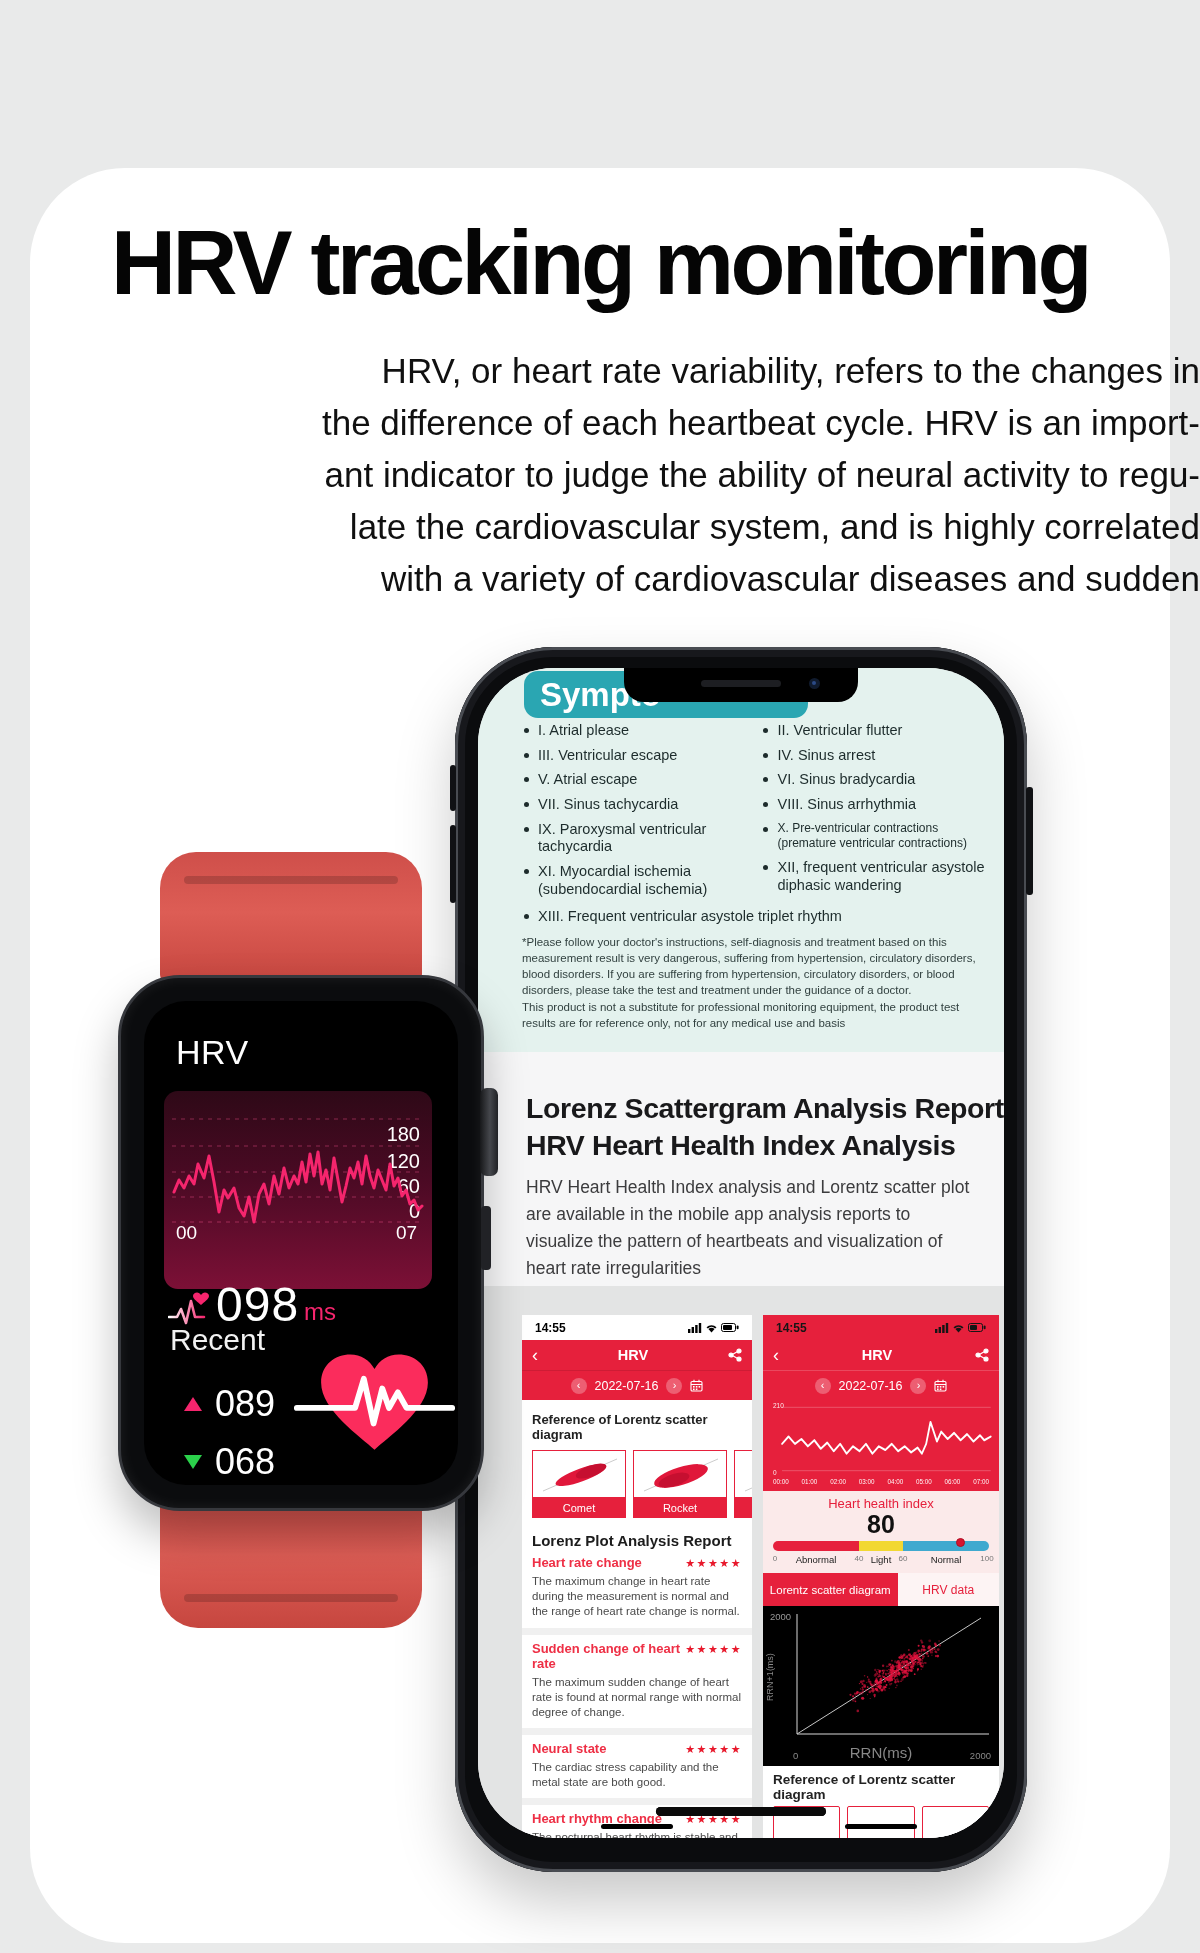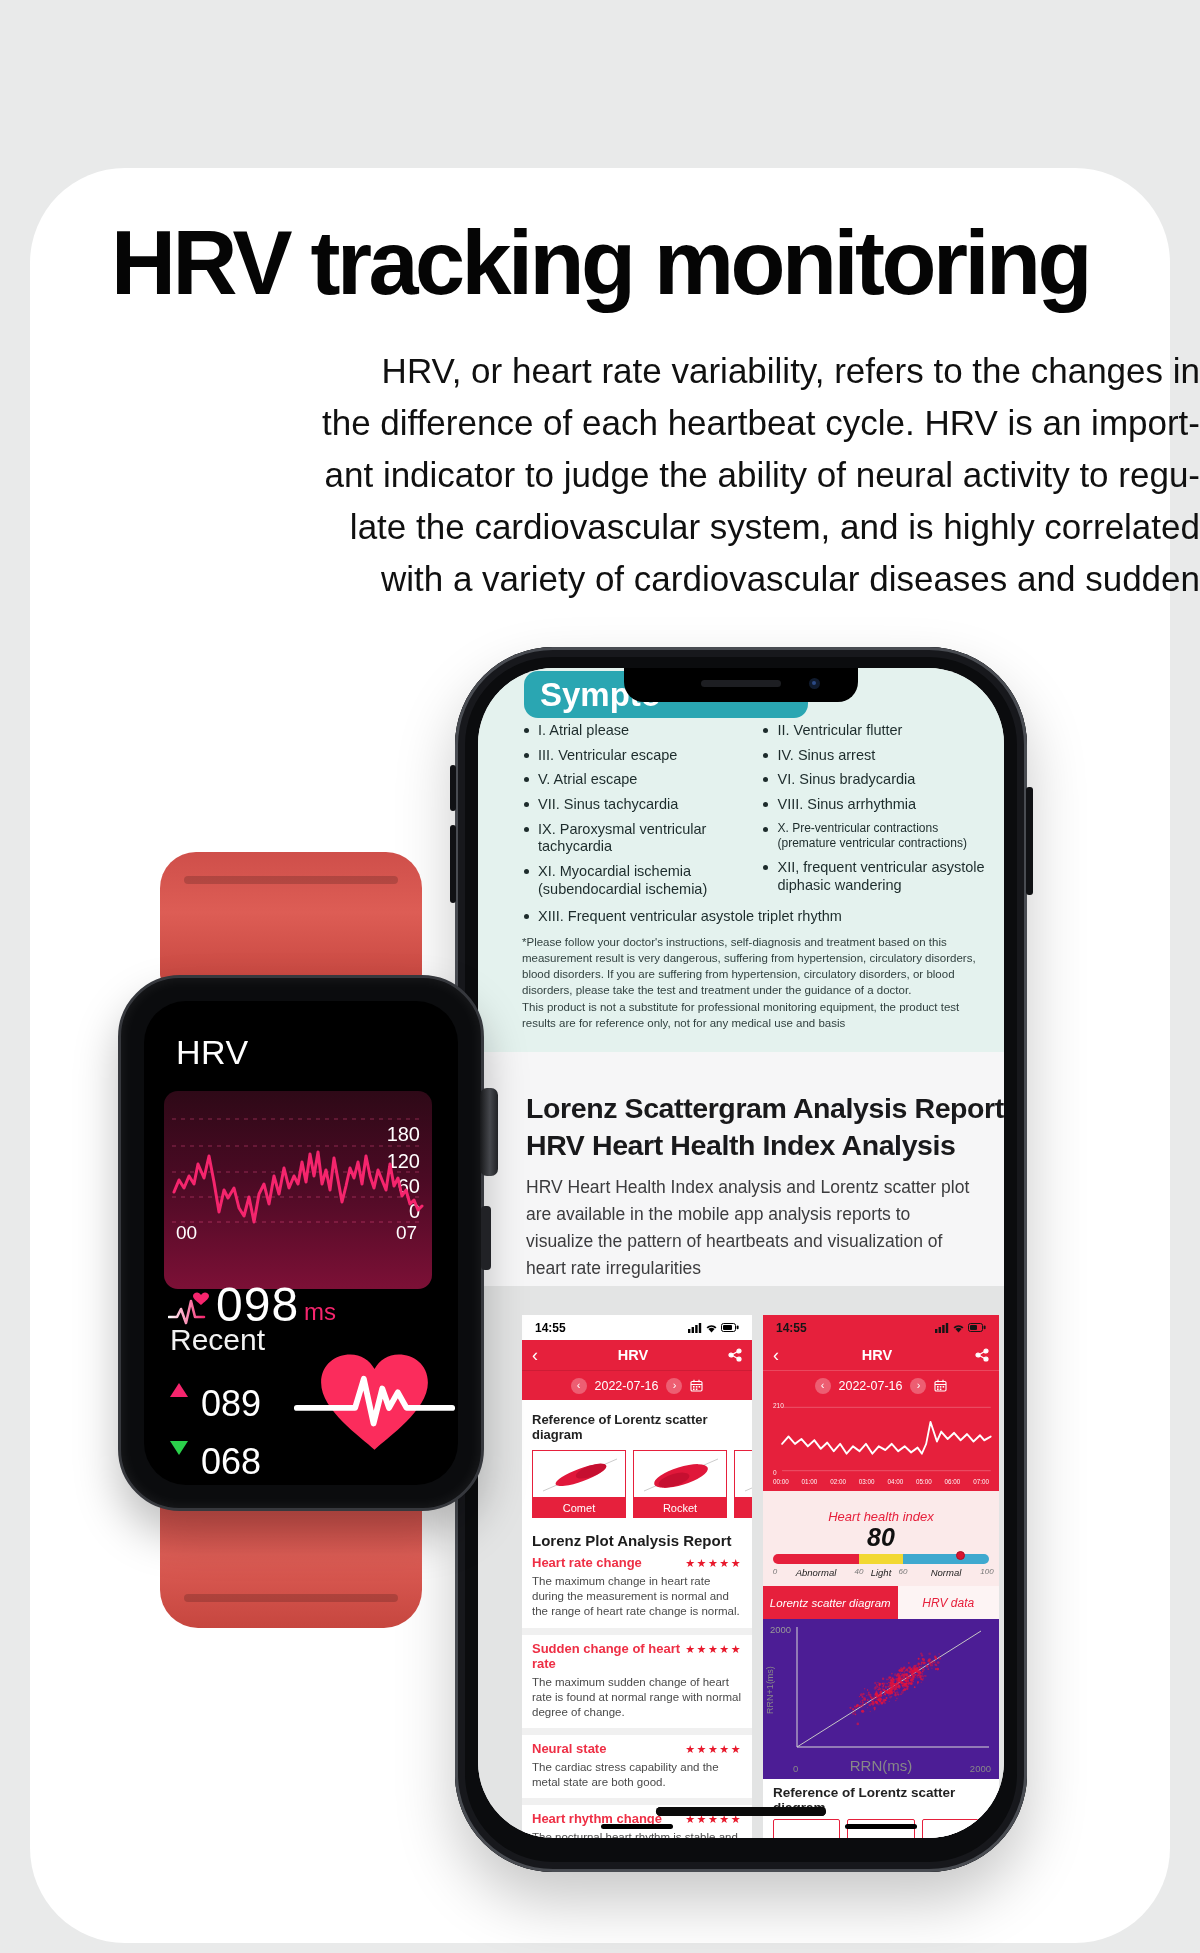--- a/index.html
+++ b/index.html
@@ -70,33 +70,33 @@
   .rep-label{font-size:13px;font-weight:600;color:#ee2f45;}
   .rep-stars{font-size:11px;color:#e8192c;letter-spacing:1.5px;}
   .rep-desc{font-size:11.5px;line-height:1.32;color:#4a4a4a;margin-top:4px;}
   .rep-divider{height:7px;background:#f0f0f0;margin:8px -10px 0;}
   .homebar{position:absolute;left:50%;transform:translateX(-50%);bottom:9px;width:72px;height:5px;border-radius:3px;background:#000;z-index:6;}
 
   
   .rchart{position:relative;height:78px;margin:0 4px;}
   .rchart .yl{position:absolute;left:6px;font-size:6.5px;color:rgba(255,255,255,.9);}
   .xticks{display:flex;justify-content:space-between;padding:0 10px 4px;font-size:6.3px;color:rgba(255,255,255,.95);}
-  .pinkband{background:#fbeaea;padding-top:18px;font-style:italic;}
+  .pinkband{background:#fbeaea;padding-top:5px;}
   .hhi-title{text-align:center;font-size:13px;color:#e6203c;}
   .hhi-val{text-align:center;font-size:25px;font-weight:700;color:#101010;line-height:27px;}
   .hhi-bar{position:relative;margin:3px 10px 0;height:10px;border-radius:5px;
            background:linear-gradient(90deg,#e6203c 0 40%,#f2d832 40% 60%,#3fa9cf 60% 100%);}
   .hhi-pin{position:absolute;left:183px;top:-3px;width:9px;height:9px;border-radius:50%;background:#d8142f;border:1.5px solid #b00e24;box-sizing:border-box;}
   .hhi-scale{position:relative;height:15px;margin-top:3px;font-size:8px;color:#777;}
   .hhi-scale span{position:absolute;transform:translateX(-50%);white-space:nowrap;}
   .hhi-scale .w{font-size:9.5px;color:#222;}
   .rtabs{display:flex;height:33px;margin-top:4px;}
   .rtab-l{width:57%;background:#e6203c;color:#fff;font-size:11.5px;display:flex;align-items:center;justify-content:center;}
   .rtab-r{flex:1;background:#fdf4f4;color:#e6203c;font-size:12px;display:flex;align-items:center;justify-content:center;}
-  .scatwrap{position:relative;height:160px;background:#4c1d95;}
+  .scatwrap{position:relative;height:160px;background:#000000;}
   .scat-ymax{position:absolute;left:7px;top:5px;font-size:9.5px;color:#999;}
   .scat-ylabel{position:absolute;left:-17px;top:66px;font-size:9px;color:#8a8a8a;transform:rotate(-90deg);}
   .scat-x0{position:absolute;left:30px;bottom:5px;font-size:9.5px;color:#888;}
   .scat-xl{position:absolute;left:50%;transform:translateX(-50%);bottom:5px;font-size:15px;color:#888;}
   .scat-xm{position:absolute;right:8px;bottom:5px;font-size:9.5px;color:#888;}
   .rfoot{font-size:13.5px;font-weight:700;color:#222;margin:6px 10px 4px;}
   .pthumbs{display:flex;gap:7px;padding:0 10px;}
   .pthumb{flex:1;height:52px;border:1.5px solid #e6203c;border-radius:2px;background:#fff;}
   .phone-homebar{position:absolute;left:50%;transform:translateX(-50%);bottom:22px;width:170px;height:9px;border-radius:5px;background:#0a0a0a;z-index:30;}
 
@@ -113,21 +113,21 @@
          background:linear-gradient(90deg,#17181a,#45474c 55%,#202125);}
   .side-btn{position:absolute;right:-10px;top:228px;width:10px;height:64px;border-radius:4px;background:#212226;}
   .watch-screen{position:absolute;left:23px;right:23px;top:23px;bottom:23px;background:#000;border-radius:42px;overflow:hidden;color:#fff;}
   .w-title{position:absolute;left:32px;top:32px;font-size:34px;font-weight:500;letter-spacing:.5px;}
   .w-chart{position:absolute;left:20px;top:90px;width:268px;height:198px;border-radius:14px;
            background:linear-gradient(180deg,#2e0917 0%,#4b0a24 45%,#7c1036 100%);}
   .w-pulse-row{position:absolute;left:24px;top:258px;display:flex;align-items:flex-end;}
   .w-val{font-size:48px;line-height:44px;color:#fff;letter-spacing:1px;margin-top:24px;}
   .w-unit{font-size:24px;color:#f5256d;margin-left:5px;line-height:30px;}
   .w-recent{position:absolute;left:26px;top:322px;font-size:30px;color:#f2f2f2;}
-  .w-row{position:absolute;left:26px;display:flex;font-size:36px;color:#fff;}
+  .w-row{position:absolute;left:40px;display:flex;align-items:center;font-size:36px;color:#fff;}
   .w-row-high{top:382px;} .w-row-low{top:440px;}
   .tri{width:0;height:0;margin-right:13px;}
   .tri-up{border-left:9px solid transparent;border-right:9px solid transparent;border-bottom:14px solid #f5256d;}
   .tri-down{border-left:9px solid transparent;border-right:9px solid transparent;border-top:14px solid #2bd14b;}
   .w-heart{position:absolute;left:148px;top:345px;}
 </style>
 </head>
 <body>
 
 <div class="stage">

